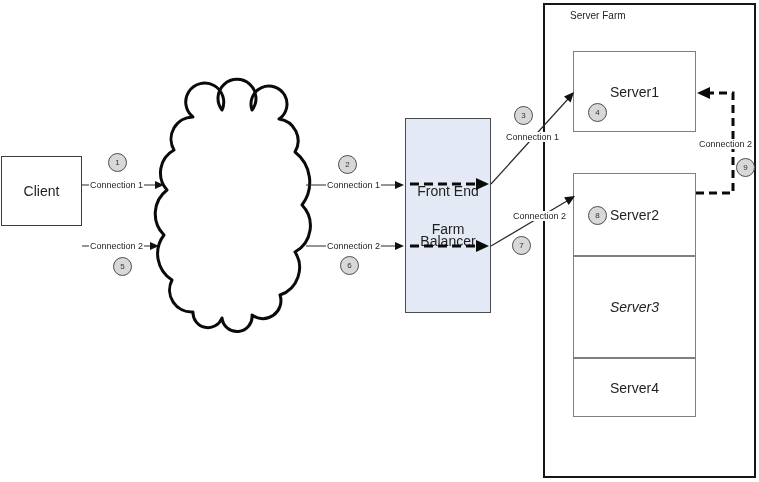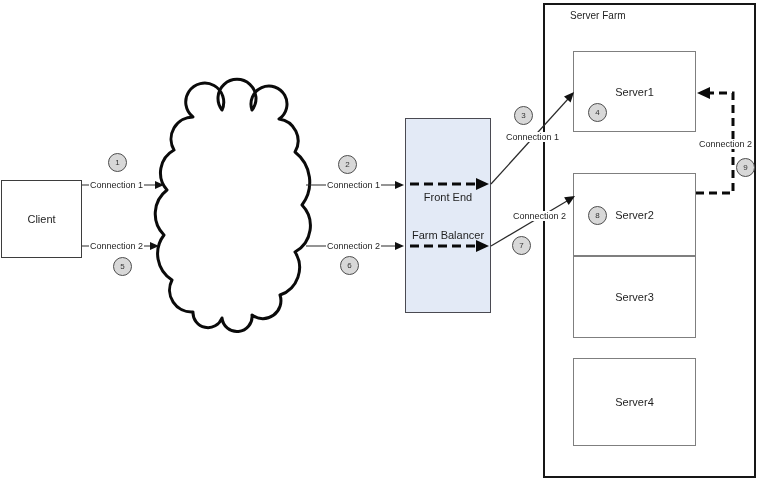--- a/index.html
+++ b/index.html
@@ -2,31 +2,31 @@
 <html><head>
 <meta charset="utf-8">
 <style>
   html,body { margin:0; padding:0; background:#fff; }
   .canvas {
     position:relative; width:759px; height:482px; background:#ffffff;
     font-family:"Liberation Sans", sans-serif; overflow:hidden;
   }
   .box { position:absolute; box-sizing:border-box; background:#ffffff;
          display:flex; align-items:center; justify-content:center;
-         font-size:11px; color:#1f1f1f; }
-  .client-box { left:1px; top:180px; width:81px; height:78px; border:1.5px solid #3d3d3d; }
+         font-size:14px; color:#1f1f1f; }
+  .client-box { left:1px; top:156px; width:81px; height:70px; border:1.5px solid #3d3d3d; }
   .farm-box { left:543px; top:3px; width:213px; height:475px; border:2px solid #161616; background:transparent; }
   .farm-title { position:absolute; left:570px; top:10px; font-size:10px; color:#1f1f1f; }
   .lb-box { left:405px; top:118px; width:86px; height:195px; border:1px solid #4a4a52;
             background:#e3eaf6; flex-direction:column; line-height:12px; text-align:center;gap:26px; }
   .server { left:573px; width:123px; border:1.5px solid #7f7f7f; }
   .s1 { top:51px;  height:81px; }
   .s2 { top:152px; height:83px;margin-top:21px; }
-  .s3 { top:256px; height:82px; }
-  .s4 { top:358px; height:88px; }
+  .s3 { top:256px; height:102px;font-style:italic; }
+  .s4 { top:358px; height:59px; }
   .wires { position:absolute; left:0; top:0; width:759px; height:482px; pointer-events:none; }
   .internet-label { position:absolute; left:183px; top:199px; width:100px; text-align:center;
                     font-size:16px; font-weight:bold; color:#111; }
   .conn-label { position:absolute; font-size:9px; color:#262626; background:#ffffff;
                 padding:0 1px; white-space:nowrap; }
   .badge { position:absolute; width:19px; height:19px; box-sizing:border-box;
            border-radius:50%; background:#d8d8d8; border:1px solid #4d4d4d;
            display:flex; align-items:center; justify-content:center;
            font-size:8px; color:#333; }
 </style>

